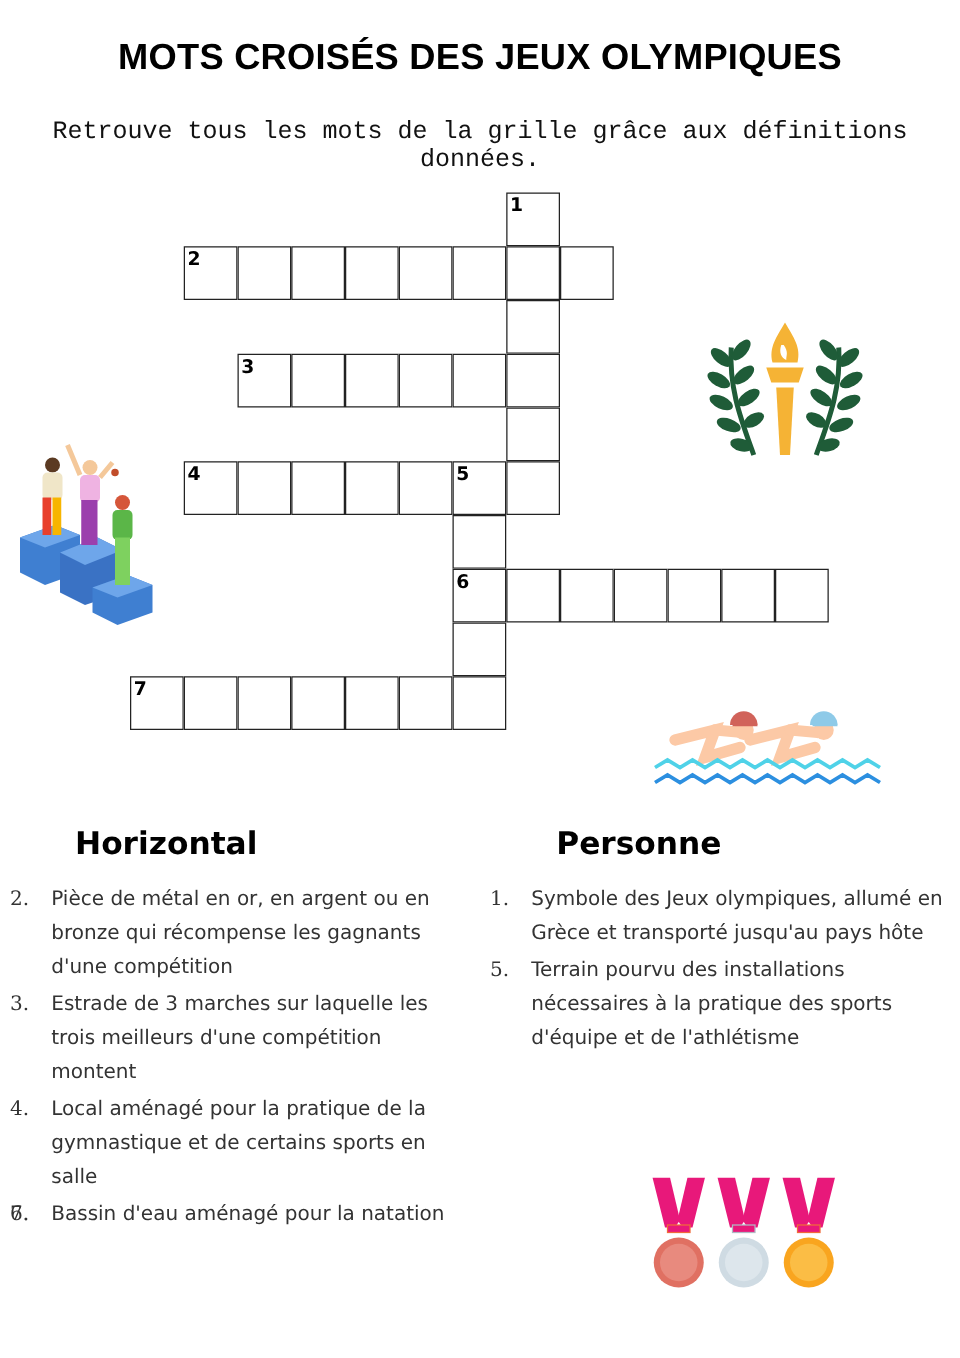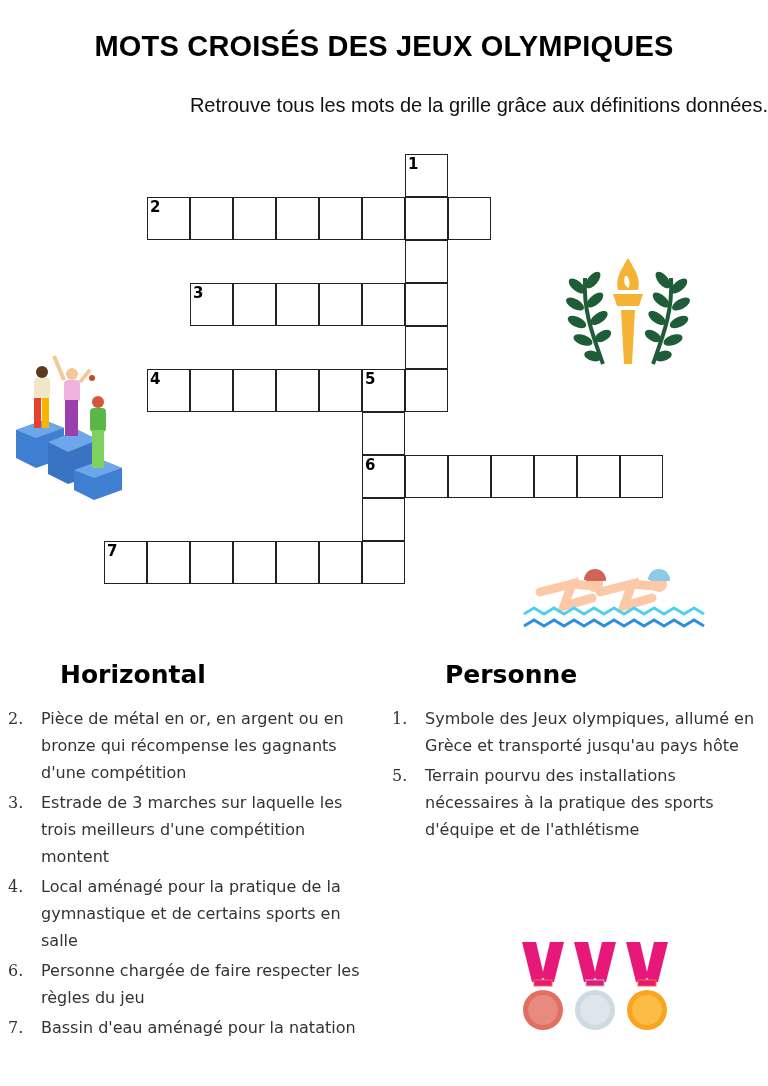--- a/index.html
+++ b/index.html
@@ -1,18 +1,18 @@
 <!DOCTYPE html>
 <html><head>
 <meta charset="utf-8">
 <style>
   html, body { margin: 0; padding: 0; background: #ffffff; }
   body { width: 768px; height: 1086px; position: relative; overflow: hidden; font-family: "DejaVu Sans", sans-serif; color: #111; }
   .title { position: absolute; left: 0; width: 768px; top: 30px; text-align: center; font-family: "Liberation Sans", sans-serif; font-weight: bold; font-size: 29px; letter-spacing: 0.2px; color: #000; }
-  .subtitle { position: absolute; left: 0; width: 768px; top: 94px; text-align: right; font-family: Liberation Sans, sans-serif; font-size: 20px; color: #111; }
+  .subtitle { position: absolute; left: 0; width: 768px; top: 94px; text-align: center; font-family: Liberation Mono, monospace; font-size: 20px; color: #111; }
   .grid { position: absolute; left: 0; top: 0; width: 768px; height: 600px; }
   .cell { position: absolute; width: 43px; height: 43px; box-sizing: border-box; border: 1.6px solid #222; background: #fff; }
   .cell .num { position: absolute; left: 2px; top: 0px; font-family: "DejaVu Sans", sans-serif; font-size: 15px; font-weight: bold; color: #000; line-height: 18px; }
   .section-title { position: absolute; font-family: "DejaVu Sans", sans-serif; font-weight: bold; font-size: 25px; color: #000; text-align: left; }
   .clue-list { position: absolute; margin: 0; padding: 0; list-style: none; }
   .clue { position: relative; font-family: "DejaVu Sans", sans-serif; font-size: 16px; line-height: 27px; color: #333; padding-left: 33px; margin-bottom: 3px; }
   .clue .clue-num { position: absolute; left: 0; top: 0; font-family: "DejaVu Serif", serif; font-size: 16px; color: #333; }
   .illus { position: absolute; }
 </style>
 </head>
@@ -187,21 +187,21 @@
       <circle cx="127" cy="68" r="15" fill="#fbbd45"></circle>
     </g>
   </svg>
 </div>
 
 <div class="section-title" style="left:60px;width:265px;top:660px;">Horizontal</div>
 <ul class="clue-list" id="clues-horizontal" style="left:8px;top:705px;width:370px;">
     <li class="clue"><span class="clue-num">2.</span><span>Pièce de métal en or, en argent ou en bronze qui récompense les gagnants d'une compétition</span></li>
     <li class="clue"><span class="clue-num">3.</span><span>Estrade de 3 marches sur laquelle les trois meilleurs d'une compétition montent</span></li>
     <li class="clue"><span class="clue-num">4.</span><span>Local aménagé pour la pratique de la gymnastique et de certains sports en salle</span></li>
-    <li class="clue"><span class="clue-num">6.</span><span>Personne chargée de faire respecter les règles du jeu</span></li>
+    <li class="clue"><span class="clue-num">6.</span></li>
     <li class="clue"><span class="clue-num">7.</span><span>Bassin d'eau aménagé pour la natation</span></li>
   </ul>
 
 <div class="section-title" style="left:445px;width:265px;top:660px;">Personne</div>
 <ul class="clue-list" id="clues-vertical" style="left:392px;top:705px;width:370px;">
     <li class="clue"><span class="clue-num">1.</span><span>Symbole des Jeux olympiques, allumé en Grèce et transporté jusqu'au pays hôte</span></li>
     <li class="clue"><span class="clue-num">5.</span><span>Terrain pourvu des installations nécessaires à la pratique des sports d'équipe et de l'athlétisme</span></li>
   </ul>
 
 </body></html>

